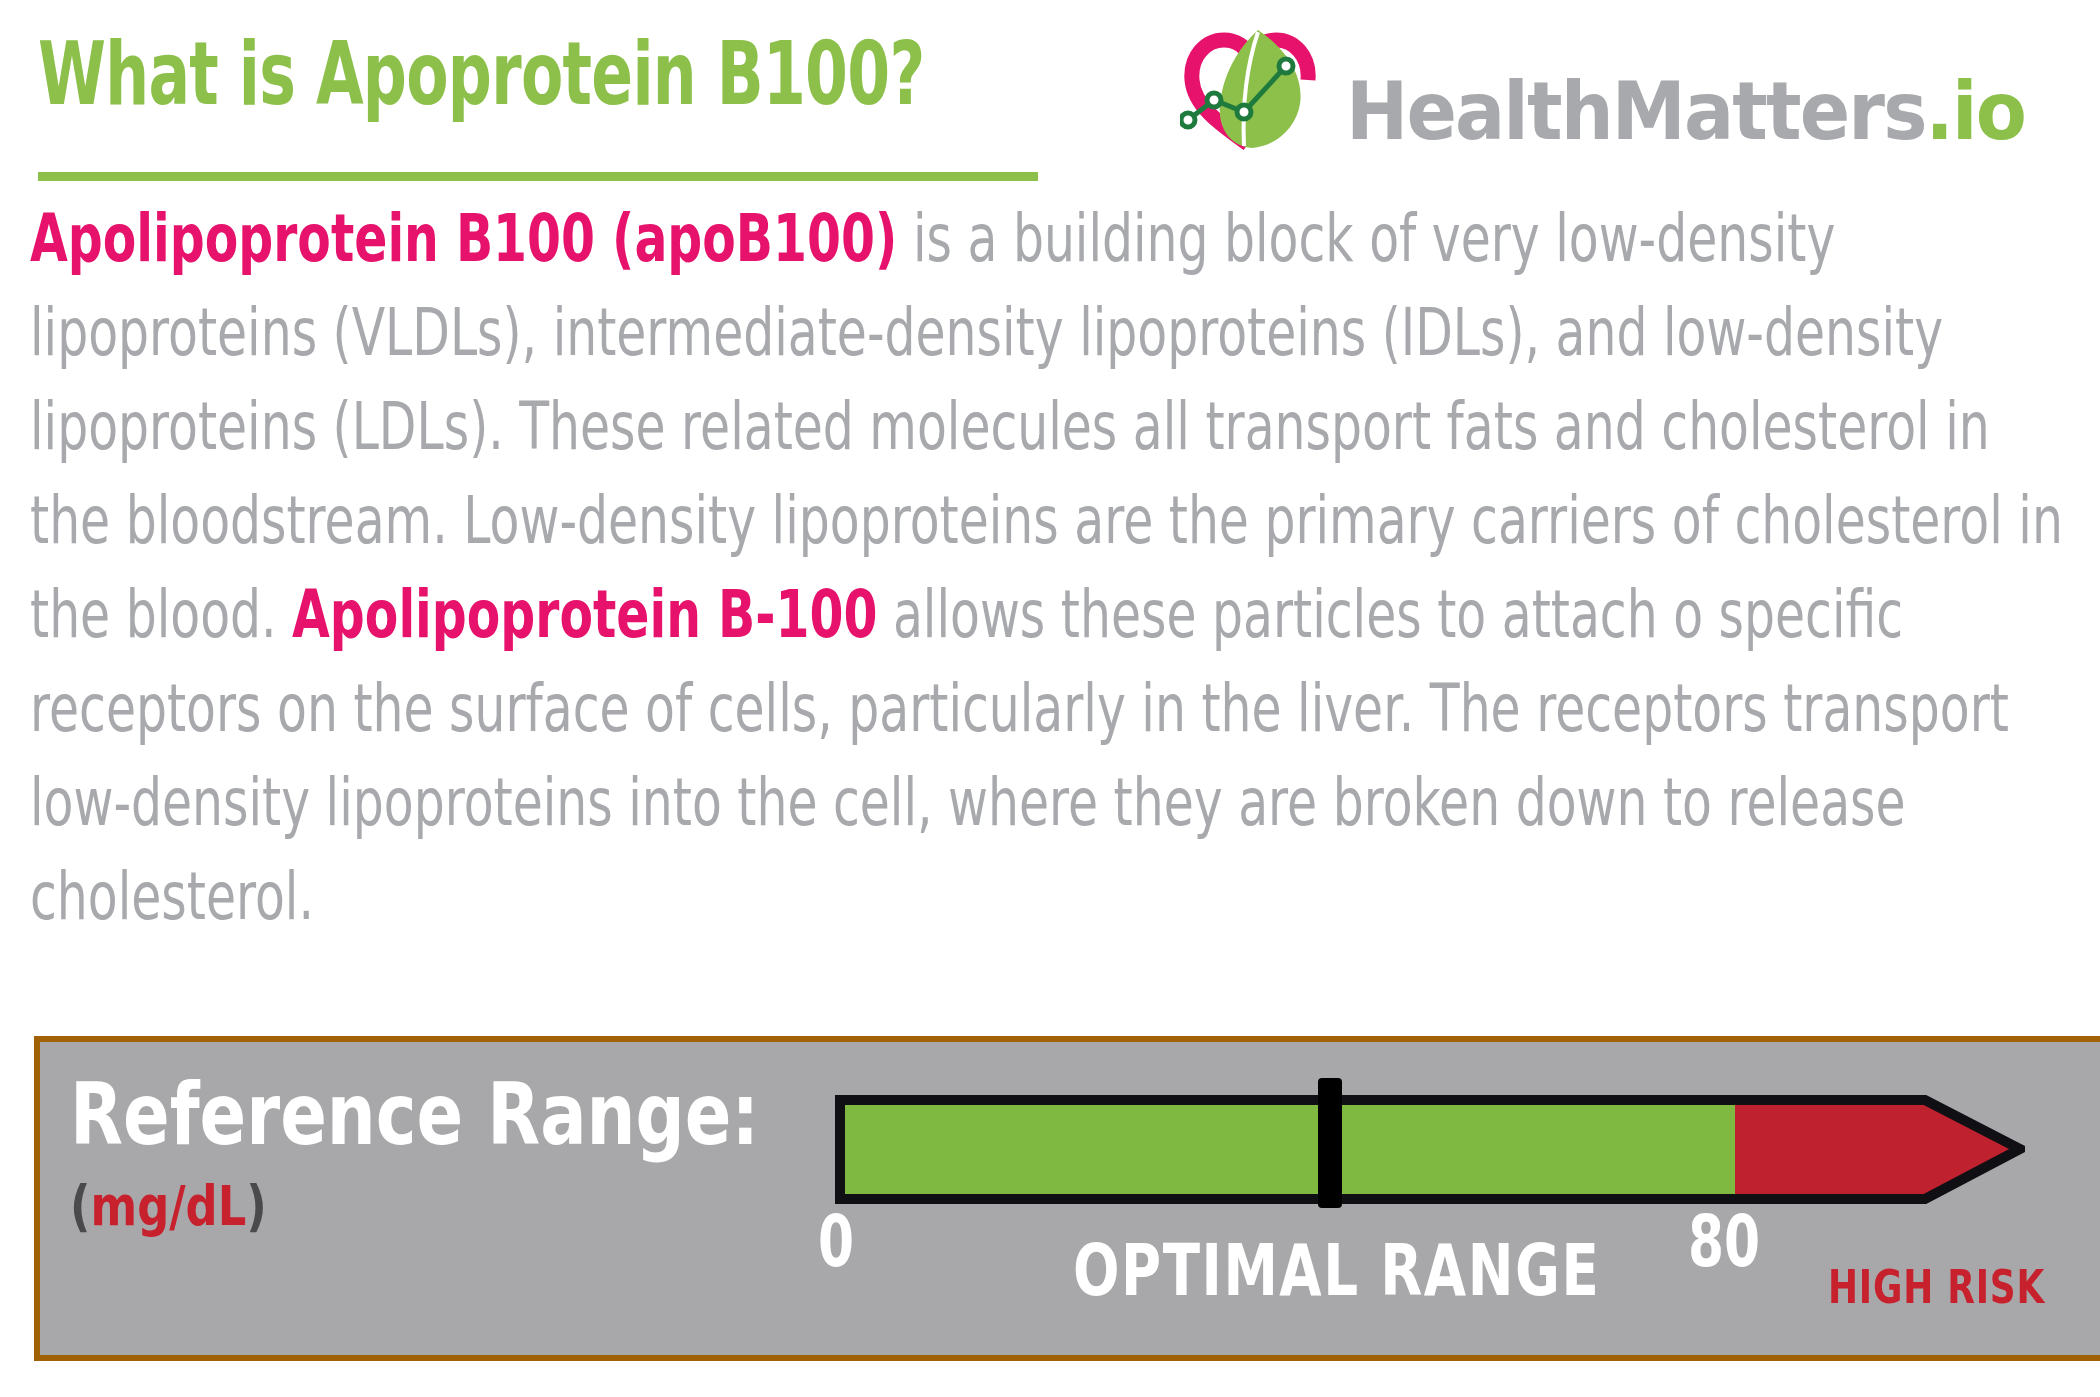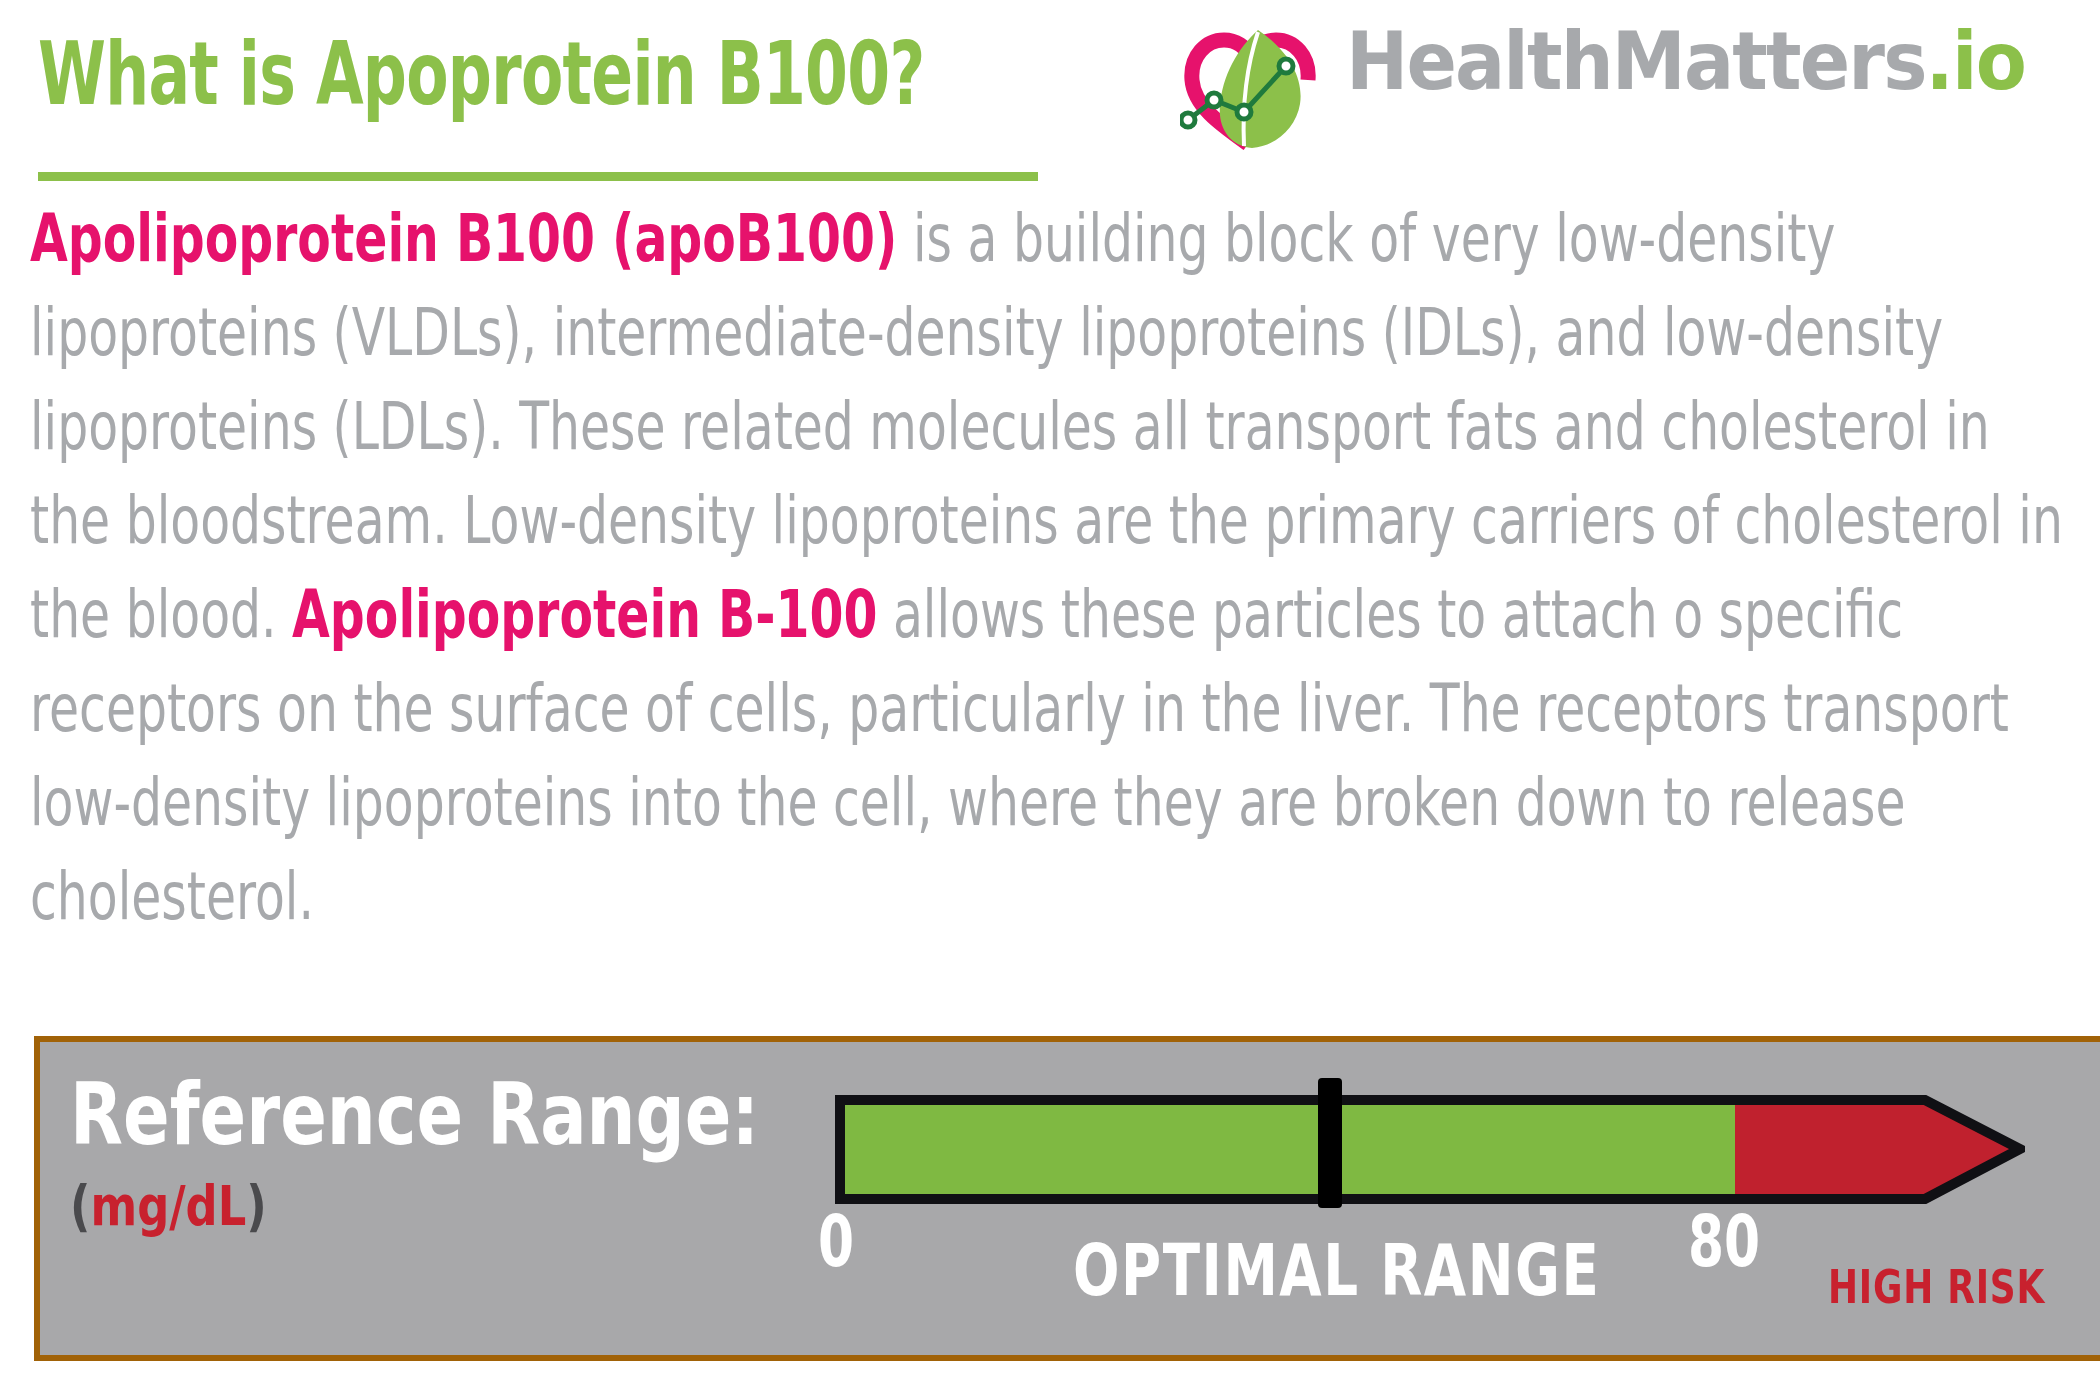--- a/index.html
+++ b/index.html
@@ -46,21 +46,21 @@
     background: #8CC04A;
   }
 
   
   #logo {
     position: absolute;
     right: 16px;
     top: 22px;
     height: 130px;
     display: flex;
-    align-items: flex-start;
+    align-items: flex-end;
     gap: 16px;
   }
   #logo-mark { width: 150px; height: 130px; display: block; }
   #logo-wordmark {
     font-family: "DejaVu Sans", sans-serif;
     font-weight: bold;
     font-size: 80px;
     line-height: 80px;
     letter-spacing: -2px;
     white-space: nowrap;

